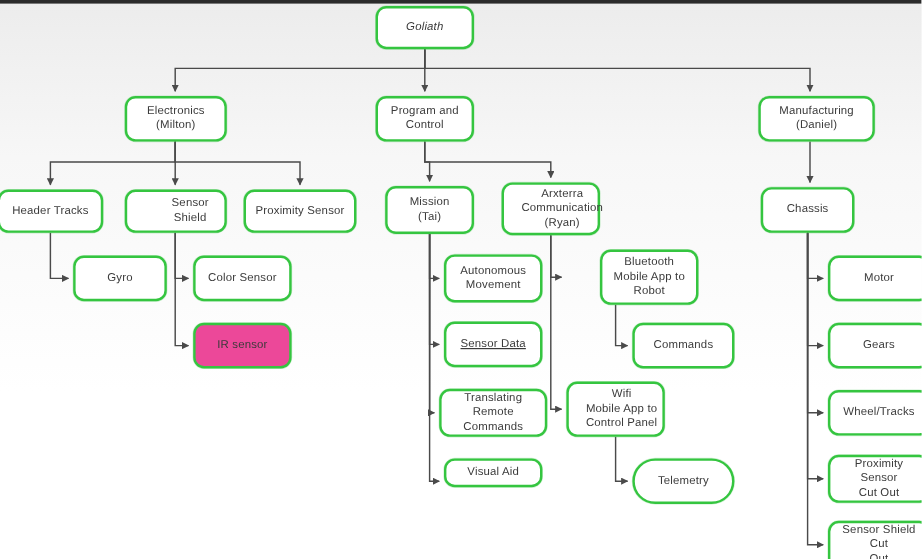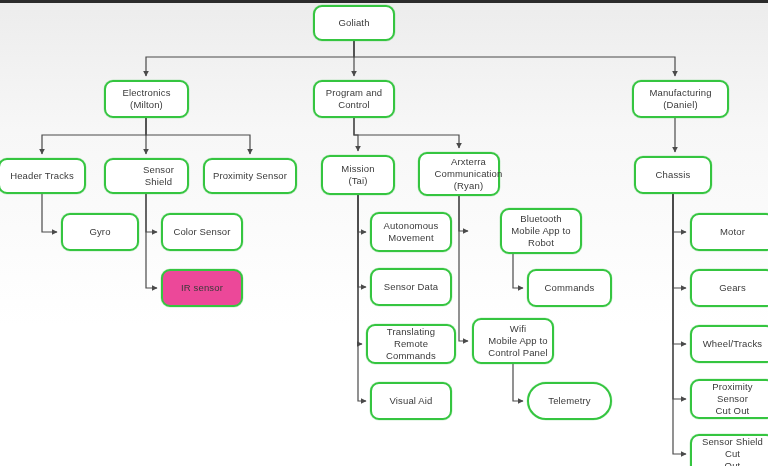--- a/index.html
+++ b/index.html
@@ -99,21 +99,21 @@
       <path d="M 513 364 L 513 401 L 523 401"></path>
 
       <path d="M 673 194 L 673 232 L 686 232"></path>
       <path d="M 673 194 L 673 288 L 686 288"></path>
       <path d="M 673 194 L 673 344 L 686 344"></path>
       <path d="M 673 194 L 673 399 L 686 399"></path>
       <path d="M 673 194 L 673 454 L 686 454"></path>
     </g>
   </svg>
 
-  <div class="node" id="n-goliath" style="left: 313px; top: 5px; width: 82px; height: 36px; border-color: rgb(53, 197, 64); background: rgb(255, 255, 255); color: rgb(58, 58, 58);">
+  <div class="node" id="n-goliath" style="left: 313px; top: 5px; width: 82px; height: 36px; border-color: rgb(53, 197, 64); background: rgb(255, 255, 255); color: rgb(58, 58, 58); font-style: italic;">
     <span class="lbl">Goliath</span>
   </div>
   <div class="node" id="n-electronics" style="left: 104px; top: 80px; width: 85px; height: 38px; border-color: rgb(53, 197, 64); background: rgb(255, 255, 255); color: rgb(58, 58, 58);">
     <span class="lbl">Electronics
 (Milton)</span>
   </div>
   <div class="node" id="n-program" style="left: 313px; top: 80px; width: 82px; height: 38px; border-color: rgb(53, 197, 64); background: rgb(255, 255, 255); color: rgb(58, 58, 58);">
     <span class="lbl">Program and
 Control</span>
   </div>
@@ -148,28 +148,28 @@
   <div class="node" id="n-gyro" style="left: 61px; top: 213px; width: 78px; height: 38px; border-color: rgb(53, 197, 64); background: rgb(255, 255, 255); color: rgb(58, 58, 58);">
     <span class="lbl">Gyro</span>
   </div>
   <div class="node" id="n-ir-sensor" style="left: 161px; top: 269px; width: 82px; height: 38px; border-color: rgb(53, 197, 64); background: #ec4899; color: rgb(58, 58, 58);">
     <span class="lbl">IR sensor</span>
   </div>
   <div class="node" id="n-autonomous" style="left: 370px; top: 212px; width: 82px; height: 40px; border-color: rgb(53, 197, 64); background: rgb(255, 255, 255); color: rgb(58, 58, 58);">
     <span class="lbl">Autonomous
 Movement</span>
   </div>
-  <div class="node" id="n-sensor-data" style="left: 370px; top: 268px; width: 82px; height: 38px; border-color: rgb(53, 197, 64); background: rgb(255, 255, 255); color: rgb(58, 58, 58);">
+  <div class="node" id="n-sensor-data" style="left: 370px; top: 268px; width: 82px; height: 38px; border-color: rgb(53, 197, 64); background: rgb(255, 255, 255); color: rgb(58, 58, 58); text-decoration: underline;">
     <span class="lbl">Sensor Data</span>
   </div>
   <div class="node" id="n-translating" style="left: 366px; top: 324px; width: 90px; height: 40px; border-color: rgb(53, 197, 64); background: rgb(255, 255, 255); color: rgb(58, 58, 58);">
     <span class="lbl">Translating
 Remote Commands</span>
   </div>
-  <div class="node" id="n-visual-aid" style="left: 370px; top: 382px; width: 82px; height: 38px; border-color: rgb(53, 197, 64); background: rgb(255, 255, 255); color: rgb(58, 58, 58);">
+  <div class="node" id="n-visual-aid" style="left: 370px; top: 382px; width: 82px; height: 24px; border-color: rgb(53, 197, 64); background: rgb(255, 255, 255); color: rgb(58, 58, 58);">
     <span class="lbl">Visual Aid</span>
   </div>
   <div class="node" id="n-bluetooth" style="left: 472px; top: 208px; width: 82px; height: 46px; border-color: rgb(53, 197, 64); background: rgb(255, 255, 255); color: rgb(58, 58, 58); margin-left: 28px;">
     <span class="lbl">Bluetooth
 Mobile App to
 Robot</span>
   </div>
   <div class="node" id="n-commands" style="left: 527px; top: 269px; width: 85px; height: 38px; border-color: rgb(53, 197, 64); background: rgb(255, 255, 255); color: rgb(58, 58, 58);">
     <span class="lbl">Commands</span>
   </div>

